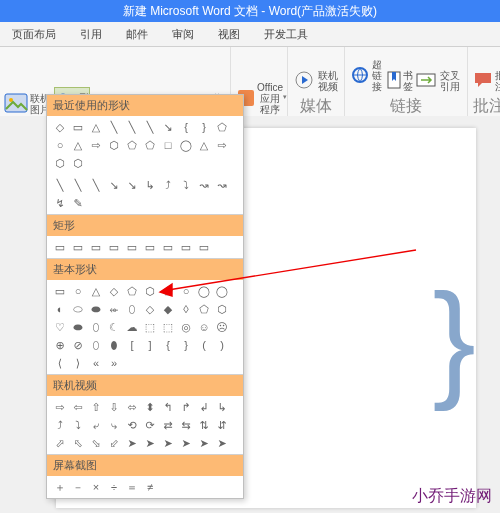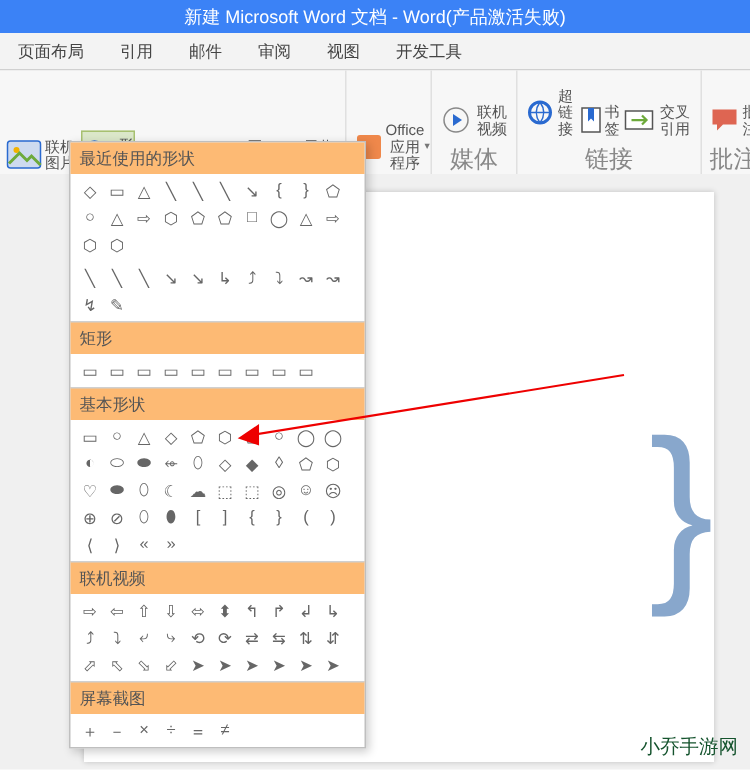--- a/index.html
+++ b/index.html
@@ -24,21 +24,21 @@
 .cat{background:#fdba74;padding:3px 6px;font-size:11px;color:#555;border-top:1px solid #d0d0d0}
 .cat:first-child{border-top:none}
 .shape-row{display:flex;flex-wrap:wrap;padding:2px 4px}
 .shape{width:14px;height:14px;margin:2px;display:flex;align-items:center;justify-content:center;font-size:11px;color:#666;cursor:pointer}
 
 
 .doc{position:absolute;left:0;right:0;top:116px;bottom:0;background:#f0f0f0}
 .page{position:absolute;left:56px;top:12px;width:420px;height:380px;background:#fff;box-shadow:0 0 4px rgba(0,0,0,.2)}
 .annot-arrow{position:absolute;stroke:#e00;stroke-width:1.4;fill:#e00}
 .brace{position:absolute;right:24px;top:274px;font-size:130px;color:#88a7cc;font-weight:200;line-height:1}
-.watermark{position:absolute;right:8px;bottom:6px;font-size:13px;color:#14532d}
+.watermark{position:absolute;right:8px;bottom:6px;font-size:16px;color:#701a75}
 
 
 .c-blue{fill:#2a6ad0}.c-orange{fill:#ec6c1f}.c-green{fill:#6daa3b}.c-red{fill:#d94b35}.c-yellow{fill:#f2b200}
 </style>
 </head>
 <body>
 
 <div class="titlebar">
   <span>新建 Microsoft Word 文档 - Word(产品激活失败)</span>
 </div>

